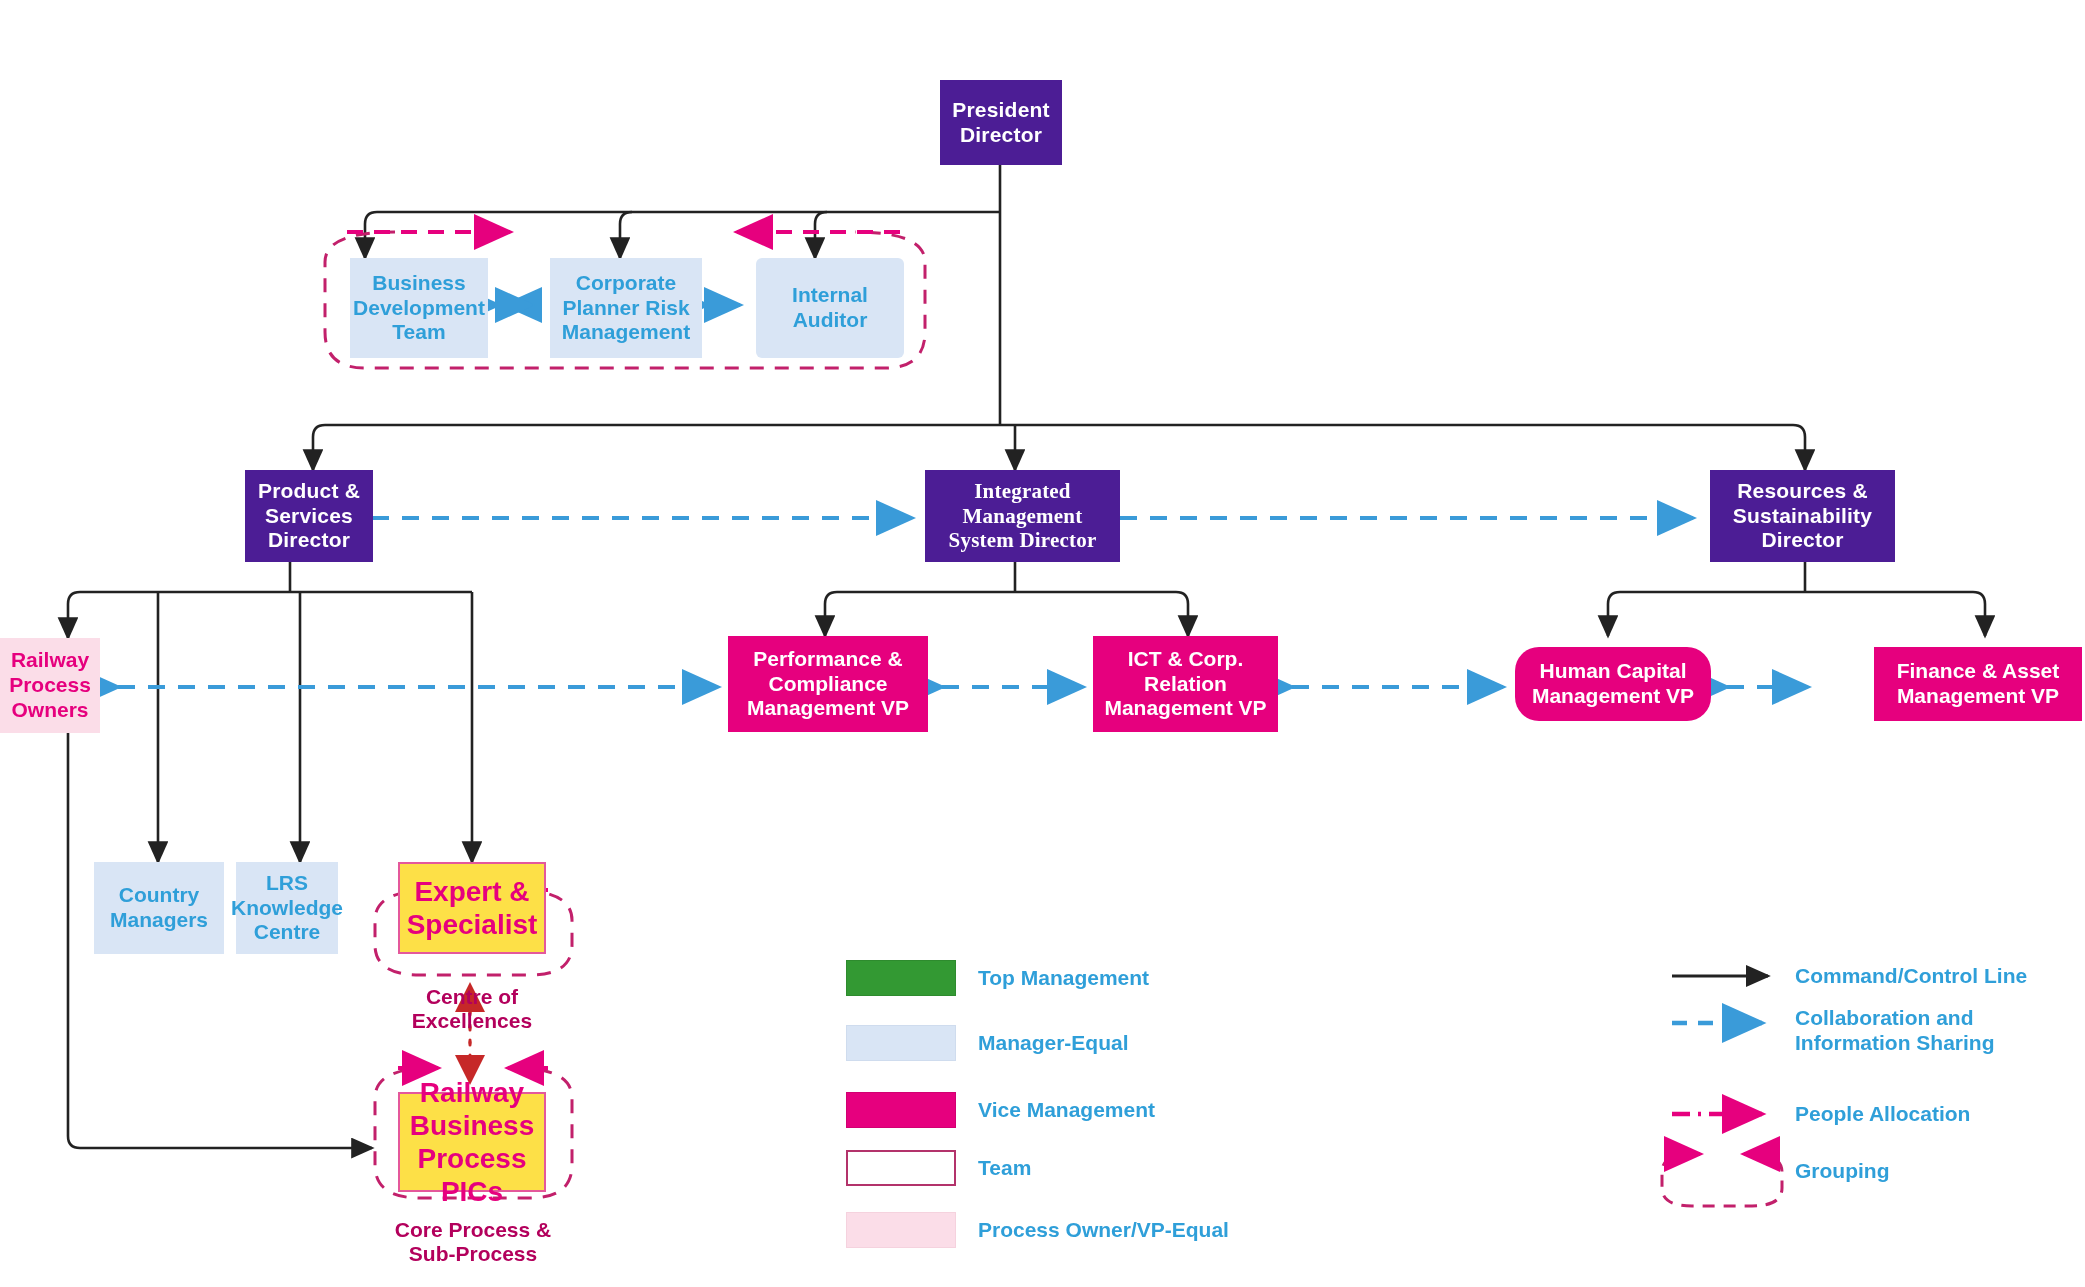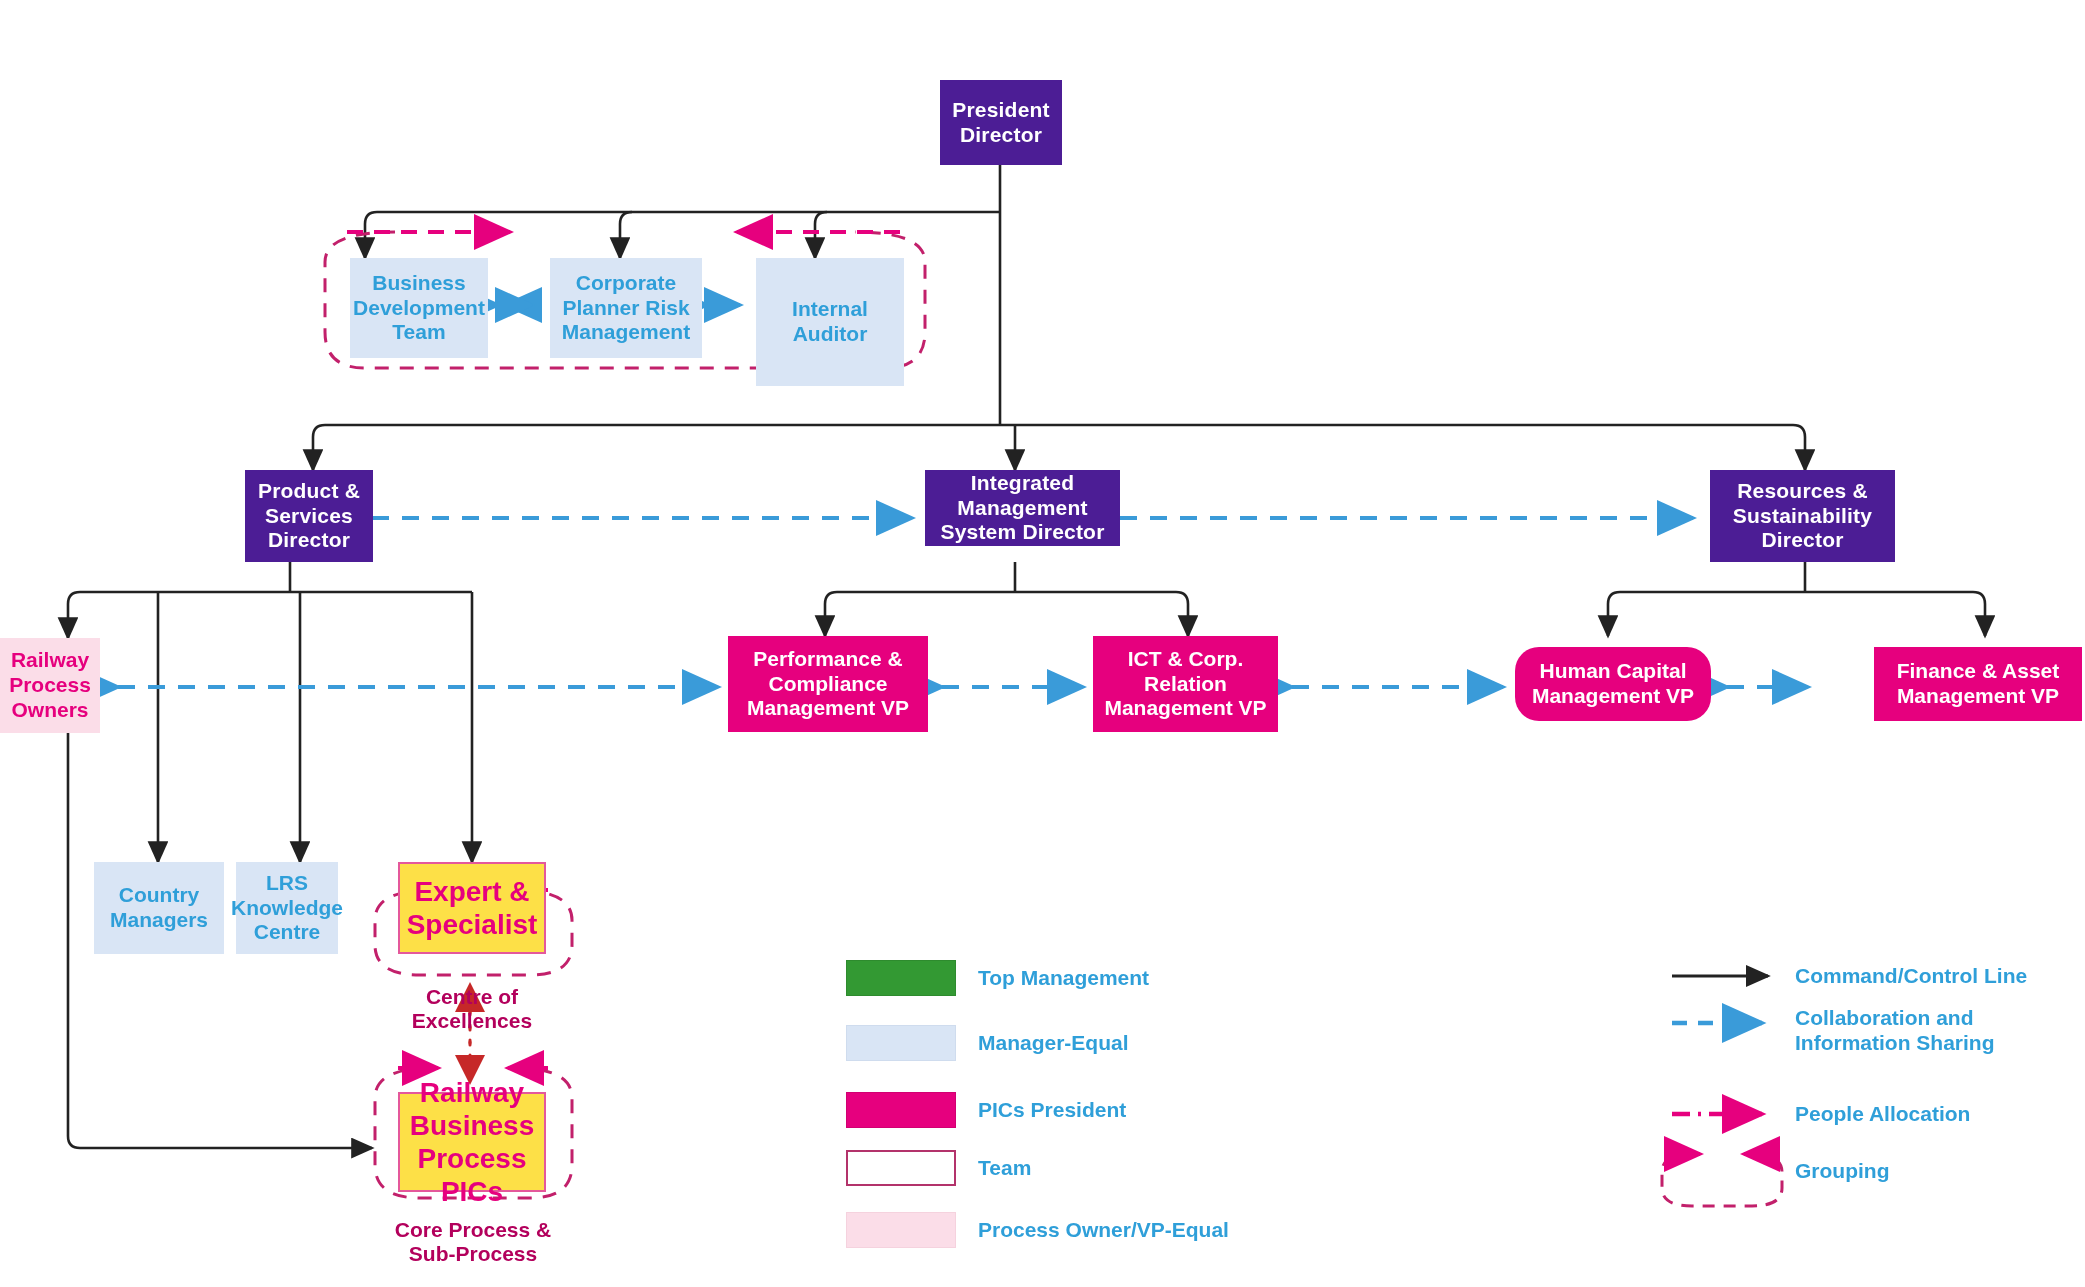--- a/index.html
+++ b/index.html
@@ -125,25 +125,25 @@
         <path d="M1678,1154 L1700,1154" marker-end="url(#ar-pnk)"></path>
         <path d="M1766,1154 L1744,1154" marker-end="url(#ar-pnk)"></path>
       </g>
     </g>
   </svg>
 
   <div class="node n-top" style="left:940px;top:80px;width:122px;height:85px;">President<br>Director</div>
 
   <div class="node n-mgr" style="left:350px;top:258px;width:138px;height:100px;">Business<br>Development<br>Team</div>
   <div class="node n-mgr" style="left:550px;top:258px;width:152px;height:100px;">Corporate<br>Planner Risk<br>Management</div>
-  <div class="node n-mgr" style="left:756px;top:258px;width:148px;height:128px;">Internal<br>Auditor</div>
+  <div class="node n-mgr" style="left:756px;top:258px;width:148px;height:100px;border-radius:6px;">Internal<br>Auditor</div>
 
 
   <div class="node n-top" style="left:245px;top:470px;width:128px;height:92px;">Product &amp;<br>Services<br>Director</div>
-  <div class="node n-top" style="left:925px;top:470px;width:195px;height:76px;">Integrated<br>Management<br>System Director</div>
+  <div class="node n-top" style="left:925px;top:470px;width:195px;height:92px;font-family:Liberation Serif, serif;">Integrated<br>Management<br>System Director</div>
   <div class="node n-top" style="left:1710px;top:470px;width:185px;height:92px;">Resources &amp;<br>Sustainability<br>Director</div>
 
   <div class="node n-po" style="left:0px;top:638px;width:100px;height:95px;">Railway<br>Process<br>Owners</div>
 
   <div class="node n-vp" style="left:728px;top:636px;width:200px;height:96px;">Performance &amp;<br>Compliance<br>Management VP</div>
   <div class="node n-vp" style="left:1093px;top:636px;width:185px;height:96px;">ICT &amp; Corp.<br>Relation<br>Management VP</div>
   <div class="node n-vp" style="left:1515px;top:647px;width:196px;height:74px;border-radius:24px;">Human Capital<br>Management VP</div>
   <div class="node n-vp" style="left:1874px;top:647px;width:208px;height:74px;">Finance &amp; Asset<br>Management VP</div>
 
   <div class="node n-mgr" style="left:94px;top:862px;width:130px;height:92px;">Country<br>Managers</div>
@@ -157,21 +157,21 @@
   <div class="grp-label" style="left:368px;top:1218px;width:210px;">Core Process &amp;<br>Sub-Process</div>
 
   <div>
     <div class="legend-sw" style="left:846px;top:960px;width:110px;height:36px;background:#339933;border:1px solid #2e8b2e;"></div>
     <div class="legend-txt" style="left:978px;top:965px;">Top Management</div>
 
     <div class="legend-sw" style="left:846px;top:1025px;width:110px;height:36px;background:#d9e5f5;border:1px solid #cfdcee;"></div>
     <div class="legend-txt" style="left:978px;top:1030px;">Manager-Equal</div>
 
     <div class="legend-sw" style="left:846px;top:1092px;width:110px;height:36px;background:#e6007e;border:1px solid #d10072;"></div>
-    <div class="legend-txt" style="left:978px;top:1097px;">PICs President</div>
+    <div class="legend-txt" style="left:978px;top:1097px;">Vice Management</div>
 
     <div class="legend-sw" style="left:846px;top:1150px;width:110px;height:36px;background:#ffffff;border:2px solid #b3336b;"></div>
     <div class="legend-txt" style="left:978px;top:1155px;">Team</div>
 
     <div class="legend-sw" style="left:846px;top:1212px;width:110px;height:36px;background:#fbdde8;border:1px solid #f5d2de;"></div>
     <div class="legend-txt" style="left:978px;top:1217px;">Process Owner/VP-Equal</div>
   </div>
 
   <div>
     <div class="legend-txt" style="left:1795px;top:963px;">Command/Control Line</div>

